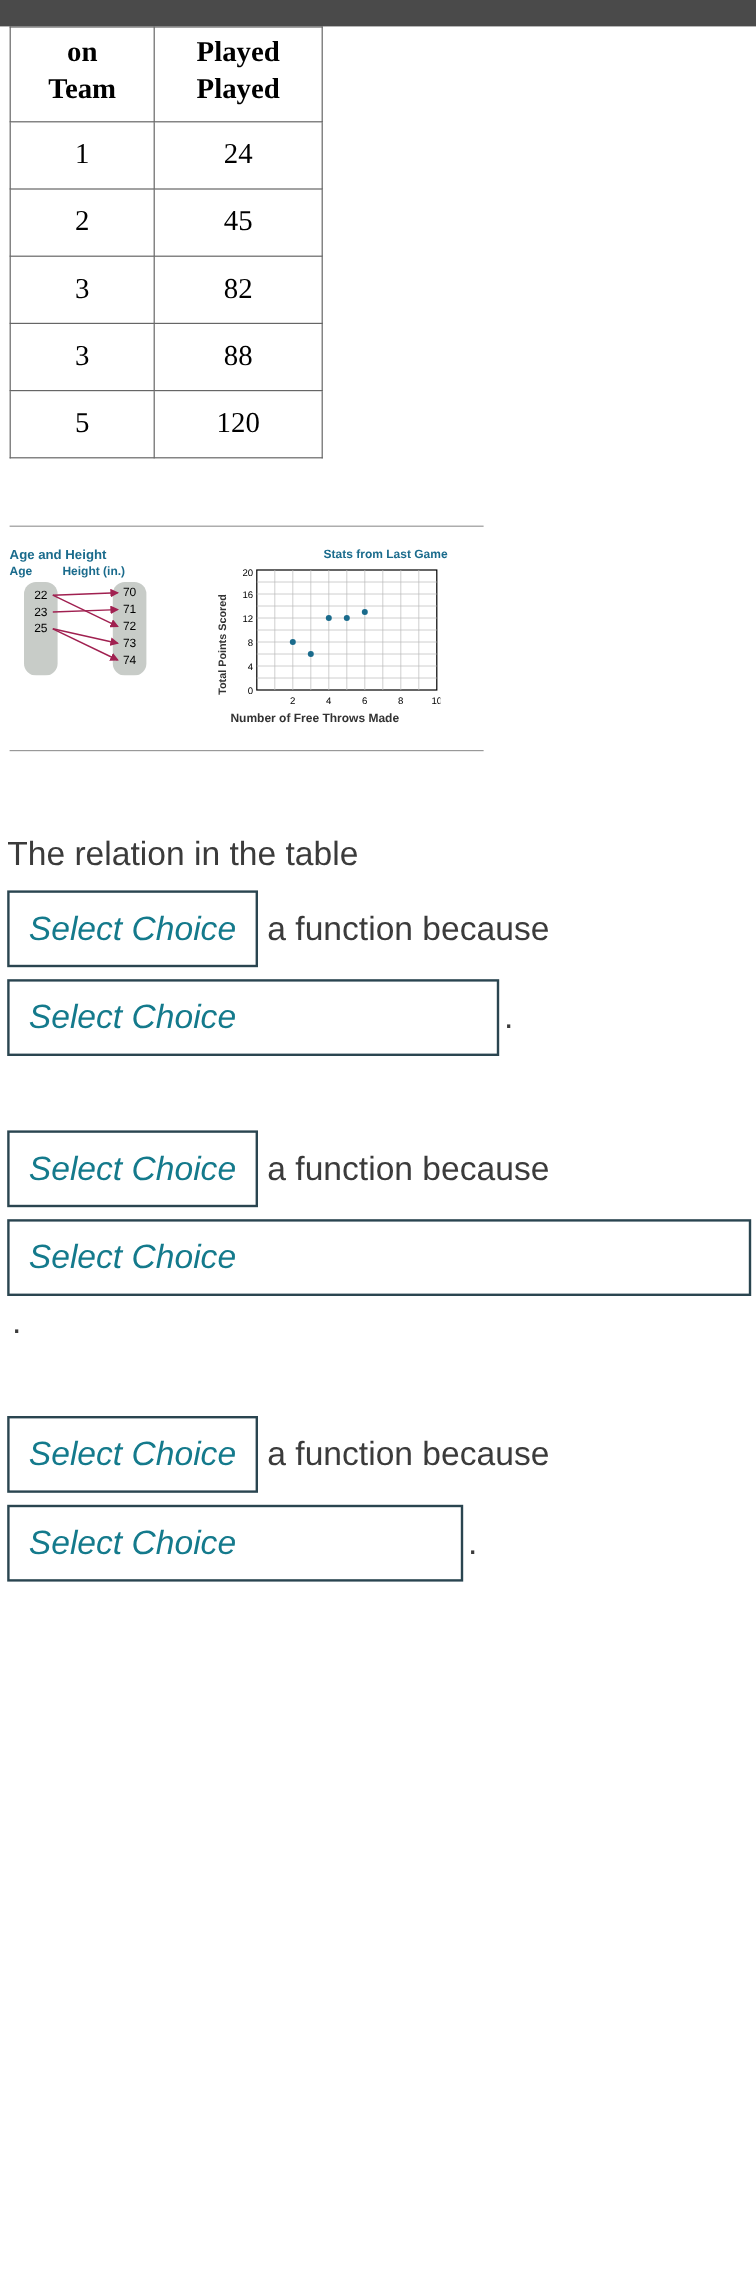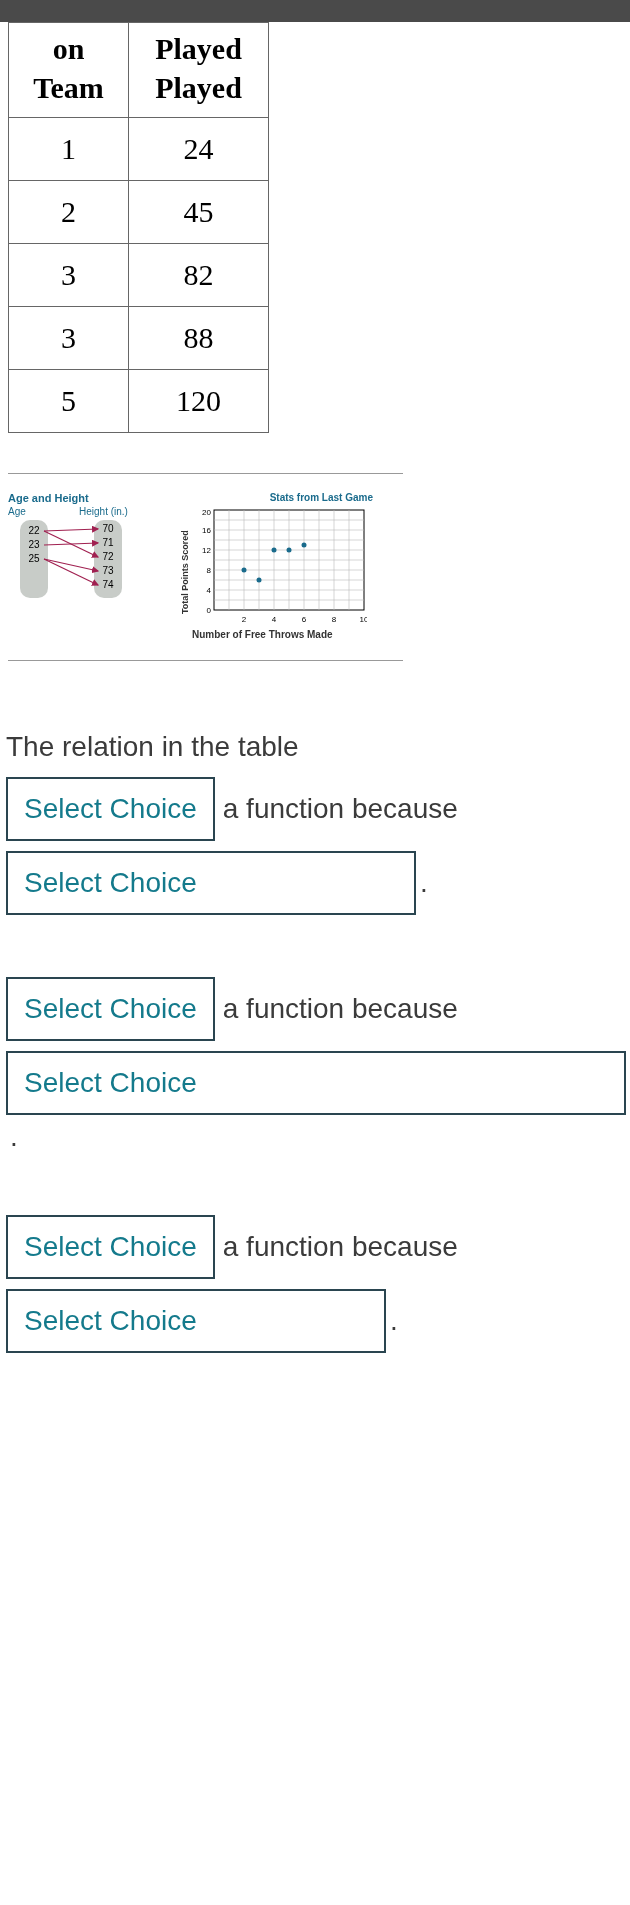--- a/index.html
+++ b/index.html
@@ -18,36 +18,36 @@
 
   
   .data-table {
     border-collapse: collapse;
     margin: 0 0 0 8px;
   }
   .data-table th, .data-table td {
     border: 1.5px solid #666;
     text-align: center;
     font-family: "Times New Roman", Times, serif;
-    font-size: 30px;
+    font-size: 24px;
     padding: 14px 8px;
     color: #000;
     font-weight: normal;
   }
   .data-table th {
     font-weight: bold;
     padding: 6px 6px 10px 6px;
     line-height: 1.3;
   }
   .data-table th:first-child, .data-table td:first-child { width: 120px; }
   .data-table th:last-child, .data-table td:last-child { width: 140px; }
 
   
   .figs {
-    margin: 40px 0 0 8px;
+    margin: 56px 0 0 8px;
     border-top: 1px solid #999;
     border-bottom: 1px solid #999;
     padding: 18px 0 20px 0;
     width: 395px;
     display: flex;
     align-items: flex-start;
     gap: 20px;
   }
 
   .mapping {
@@ -56,23 +56,22 @@
   .mapping-title {
     font-size: 11px;
     color: #1a6b8c;
     font-weight: bold;
     margin-bottom: 2px;
   }
   .mapping-headers {
     display: flex;
     font-size: 10px;
     color: #1a6b8c;
-    font-weight: normal;
+    font-weight: bold;
     margin-bottom: 3px;
-    gap: 27px;
   }
   .mapping-headers > div:first-child { width: 44px; }
   .mapping-svg { display: block; }
 
   .scatter-wrap { width: 195px; }
   .scatter-title {
     font-size: 10px;
     font-weight: bold;
     text-align: right;
     color: #1a6b8c;
@@ -109,20 +108,21 @@
     flex-wrap: wrap;
   }
   .select {
     border: 2px solid #2a4550;
     color: #147a8c;
     font-size: 28px;
     padding: 14px 16px;
     display: inline-block;
     background: #fff;
     cursor: pointer;
+    font-style: italic;
   }
   .after {
     font-size: 28px;
     color: #3b3b3b;
     margin-left: 8px;
     text-align: right;
   }
   .second-row { margin-top: 10px; }
   .period {
     font-size: 28px;

